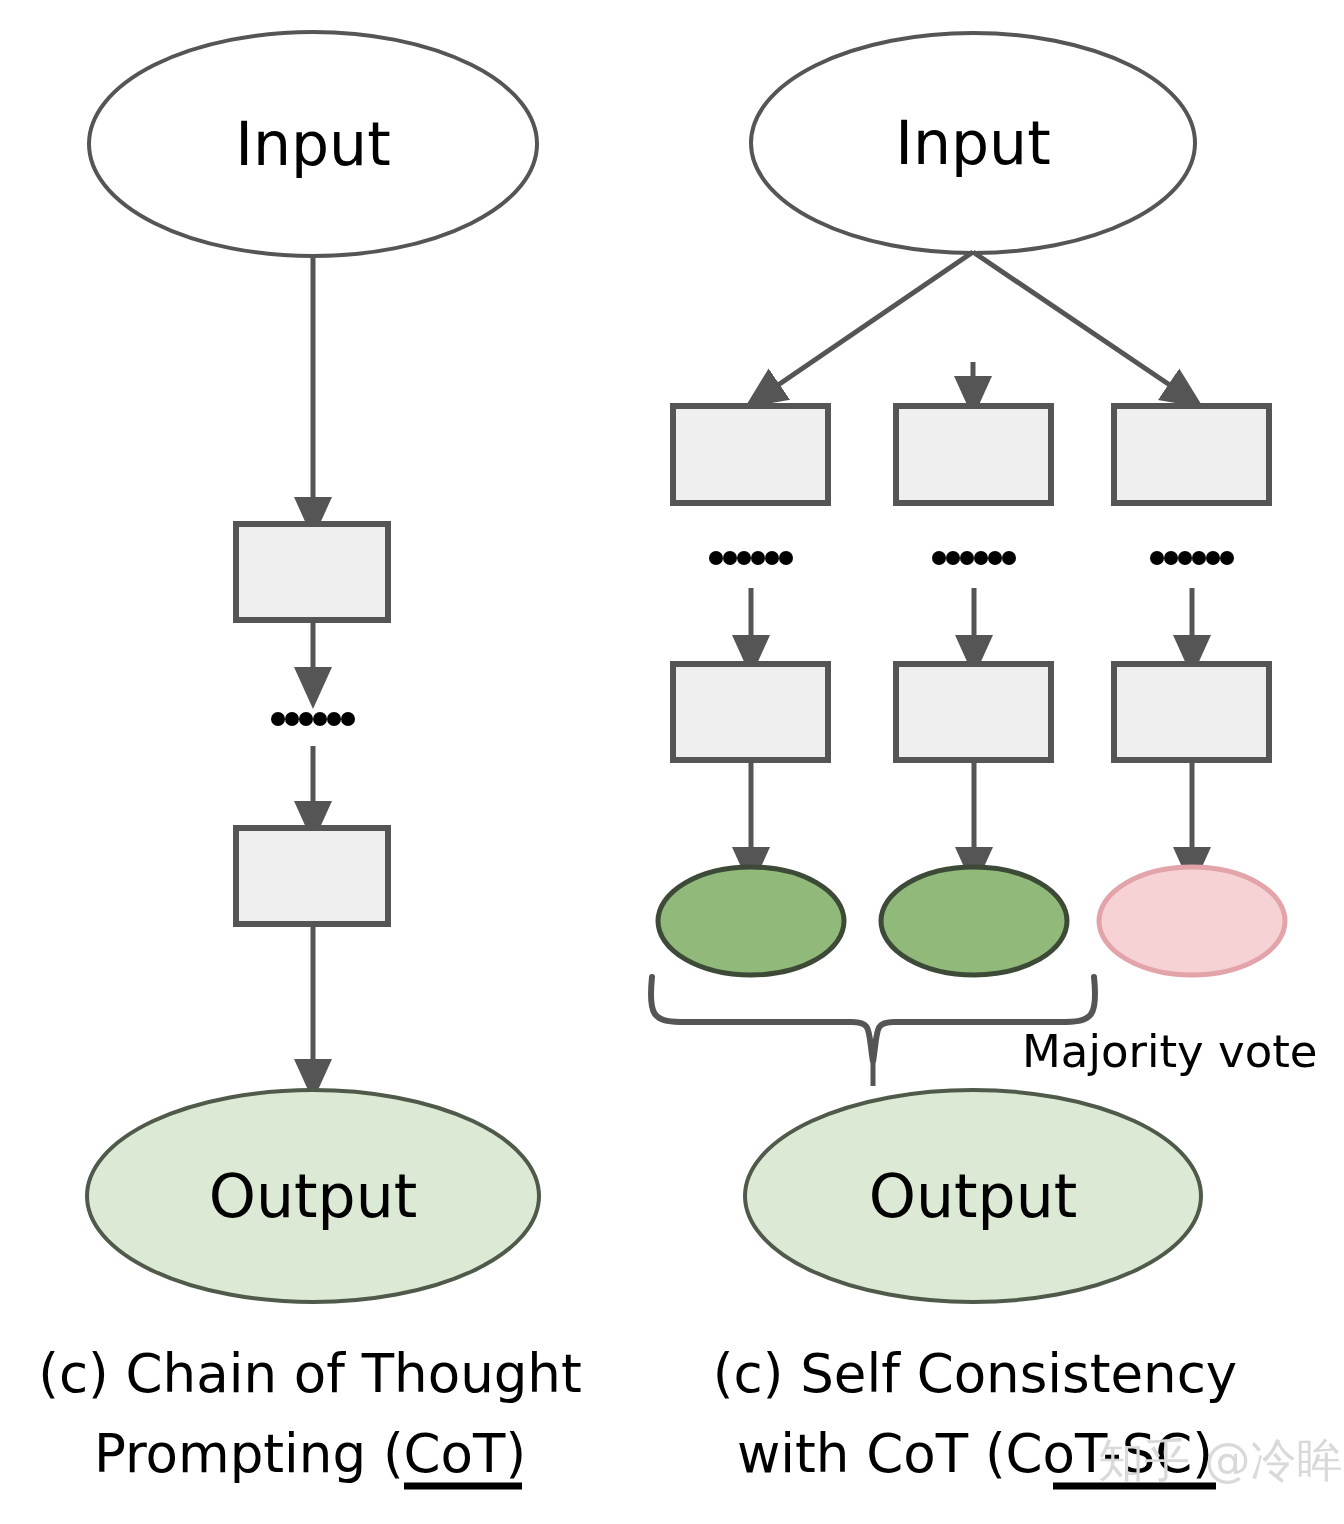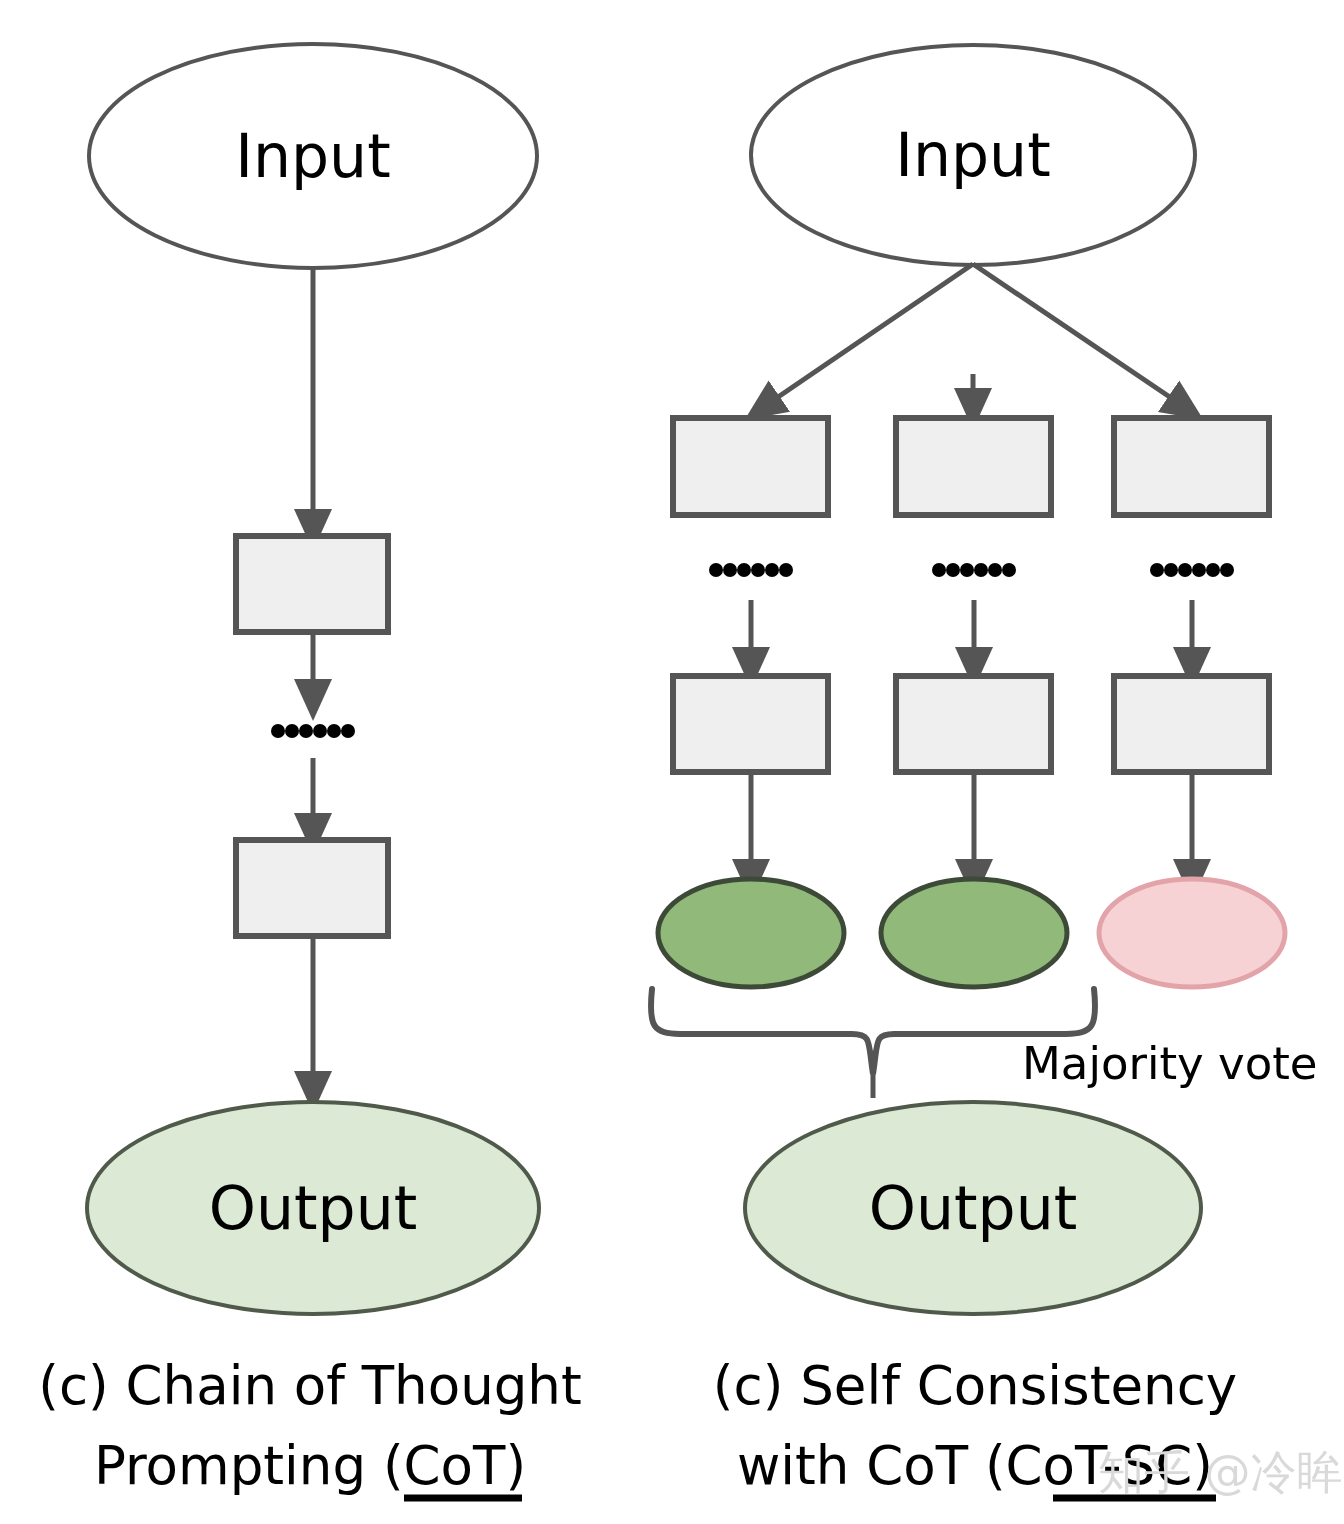--- a/index.html
+++ b/index.html
@@ -12,21 +12,20 @@
     width: 1344px;
     height: 1524px;
     font-family: "DejaVu Sans", sans-serif;
     overflow: hidden;
     position: relative;
   }
   #figure-root {
     position: relative;
     width: 1344px;
     height: 1084px;
-    margin-top: 12px;
   }
   svg.diagram-canvas {
     position: absolute;
     top: 0;
     left: 0;
     width: 1344px;
     height: 1524px;
     display: block;
   }
   .node-label {

